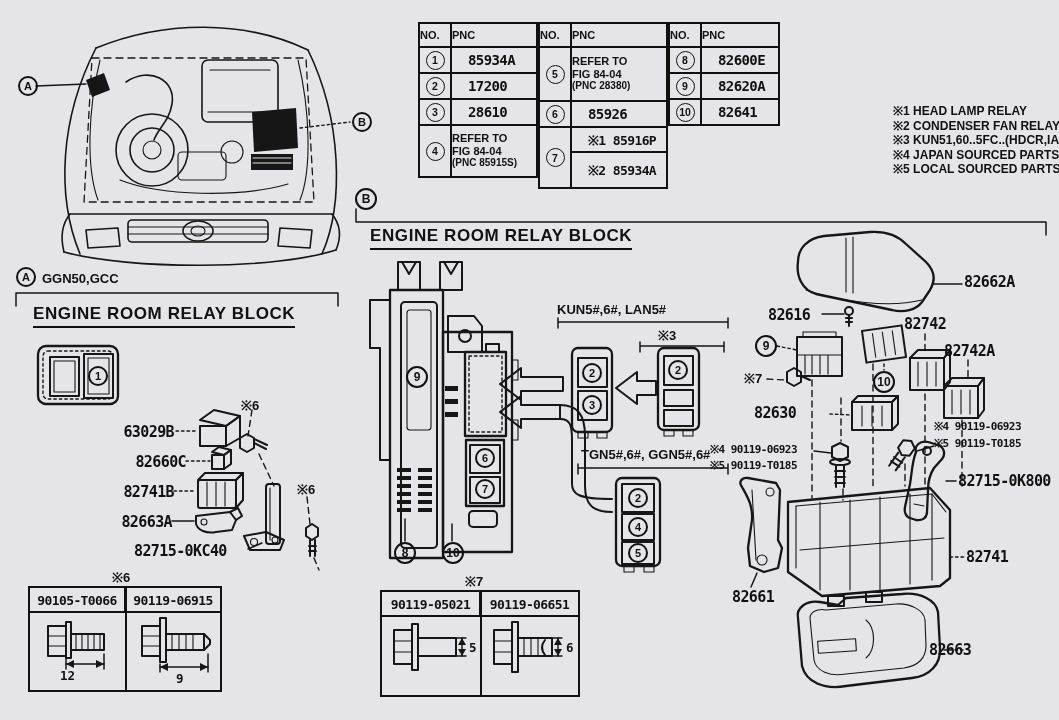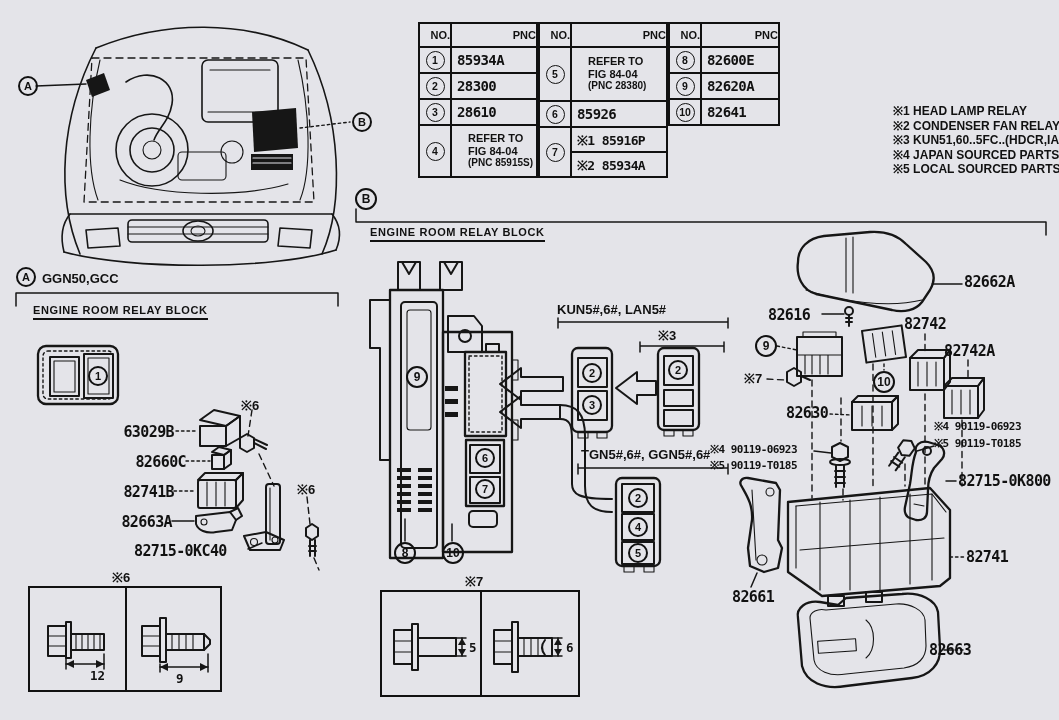--- a/index.html
+++ b/index.html
@@ -13,32 +13,32 @@
   svg.art .med{stroke-width:2}
   svg.art .thin{stroke-width:1.1}
   svg.art .dot{stroke-dasharray:2.5 3;stroke-width:1.4}
   svg.art .dash{stroke-dasharray:6 4.5;stroke-width:1.4}
   svg.art .hdash{stroke-dasharray:7 5;stroke-width:1.3}
   svg.art .sld{stroke-width:1.5}
   .lbl{position:absolute;font:bold 15px "DejaVu Sans Mono",monospace;letter-spacing:-0.6px;white-space:nowrap}
   .lbl.r{text-align:right}
   .lbl.s13{font-size:11px}
   .txt{position:absolute;font-weight:bold;white-space:nowrap}
-  .title{font-size:11px;letter-spacing:.6px;border-bottom:2px solid #111;padding-bottom:2px}
+  .title{font-size:17px;letter-spacing:.6px;border-bottom:2px solid #111;padding-bottom:2px}
   .note{font-size:12px;line-height:14.5px;font-weight:bold}
   .co{position:absolute;width:20px;height:20px;border:2px solid #111;border-radius:50%;
       display:flex;align-items:center;justify-content:center;
       font:bold 11px "Liberation Sans",sans-serif;box-sizing:border-box}
   .co.big{width:22px;height:22px;font-size:12px}
   .ptable{position:absolute;border-collapse:collapse}
   .ptable td{border:2px solid #111;padding:0;vertical-align:middle}
-  .ptable .hdr{font:bold 11px "Liberation Sans",sans-serif;text-align:right}
+  .ptable .hdr{font:bold 11px "Liberation Sans",sans-serif;text-align:left}
   .ptable .no{text-align:center}
-  .ptable .pnc{font:bold 14px "DejaVu Sans Mono",monospace;letter-spacing:-0.6px;padding-left:5px}
-  .ptable .multi{font:bold 11px "Liberation Sans",sans-serif;line-height:12.5px;padding-left:16px}
+  .ptable .pnc{font:bold 14px "DejaVu Sans Mono",monospace;letter-spacing:-0.6px;padding-left:16px}
+  .ptable .multi{font:bold 11px "Liberation Sans",sans-serif;line-height:12.5px;padding-left:0}
   .ptable .multi .sm{font-size:10px}
   .coin{display:inline-flex;width:19px;height:19px;border:1.8px solid #111;border-radius:50%;
         align-items:center;justify-content:center;font:bold 10.5px "Liberation Sans",sans-serif;
         box-sizing:border-box;vertical-align:middle}
   .btable{position:absolute;border:2.2px solid #111;box-sizing:border-box}
   .btable .bh{display:flex;border-bottom:2px solid #111}
   .btable .bh div{flex:1;text-align:center;font:bold 13px "DejaVu Sans Mono",monospace;
         letter-spacing:-0.6px;padding:5px 0 3px}
   .btable .bh div+div{border-left:2px solid #111}
   .btable .vdiv{position:absolute;left:50%;top:0;bottom:0;width:2px;background:#111}
@@ -375,21 +375,21 @@
         <tr style="height:24px">
     <td class="hdr">NO.</td>
     <td class="hdr">PNC</td>
   </tr>
   <tr style="height:26px">
     <td class="no"><span class="coin">1</span></td>
     <td class="pnc">85934A</td>
   </tr>
   <tr style="height:26px">
     <td class="no"><span class="coin">2</span></td>
-    <td class="pnc">28300</td>
+    <td class="pnc">17200</td>
   </tr>
   <tr style="height:26px">
     <td class="no"><span class="coin">3</span></td>
     <td class="pnc">28610</td>
   </tr>
   <tr style="height:52px">
     <td class="no"><span class="coin">4</span></td>
     <td class="multi">
       <div>REFER TO</div>
       <div>FIG 84-04</div>
@@ -418,21 +418,21 @@
     </td>
   </tr>
   <tr style="height:26px">
     <td class="no"><span class="coin">6</span></td>
     <td class="pnc">85926</td>
   </tr>
   <tr style="height:25px">
     <td class="no" rowspan="2"><span class="coin">7</span></td>
     <td class="pnc" style="font-size:13px">※1 85916P</td>
   </tr>
-  <tr style="height:25px">
+  <tr style="height:36px">
     <td class="pnc" style="font-size:13px">※2 85934A</td>
   </tr>
 </tbody>
     </table>
 
 <table class="ptable" style="left:668px;top:22px">
   <colgroup>
         <col style="width:32px">
         <col style="width:78px">
       </colgroup>
@@ -478,37 +478,45 @@
 <div class="lbl r" style="left:116px;top:513px;width:56px">82663A</div>
 <div class="lbl" style="left:134px;top:542px">82715-0KC40</div>
 <div class="txt" style="left:241px;top:396px;font-size:13px">※6</div>
 <div class="txt" style="left:297px;top:480px;font-size:13px">※6</div>
 
 <div class="lbl" style="left:964px;top:273px">82662A</div>
 <div class="lbl" style="left:768px;top:306px">82616</div>
 <div class="txt" style="left:744px;top:369px;font-size:13px">※7</div>
 <div class="lbl" style="left:904px;top:315px">82742</div>
 <div class="lbl" style="left:944px;top:342px">82742A</div>
-<div class="lbl" style="left:786px;top:404px">82630</div>
+<div class="lbl" style="left:754px;top:404px">82630</div>
 <div class="lbl s13" style="left:710px;top:441px">※4 90119-06923</div>
 <div class="lbl s13" style="left:710px;top:457px">※5 90119-T0185</div>
 <div class="lbl s13" style="left:934px;top:418px">※4 90119-06923</div>
 <div class="lbl s13" style="left:934px;top:435px">※5 90119-T0185</div>
 <div class="lbl" style="left:958px;top:472px">82715-0K800</div>
 <div class="lbl" style="left:966px;top:548px">82741</div>
 <div class="lbl" style="left:732px;top:588px">82661</div>
 <div class="lbl" style="left:929px;top:641px">82663</div>
 
 <div class="txt" style="left:112px;top:568px;font-size:13px">※6</div>
 <div class="btable" style="left:28px;top:586px;width:194px;height:106px">
+  <div class="bh">
+    <div>90105-T0066</div>
+    <div>90119-06915</div>
+  </div>
   <div class="vdiv"></div>
 </div>
-<span class="dim" style="left:90px;top:668px">12</span>
+<span class="dim" style="left:60px;top:668px">12</span>
 <span class="dim" style="left:176px;top:671px">9</span>
 
 <div class="txt" style="left:465px;top:572px;font-size:13px">※7</div>
 <div class="btable" style="left:380px;top:590px;width:200px;height:107px">
+  <div class="bh">
+    <div>90119-05021</div>
+    <div>90119-06651</div>
+  </div>
   <div class="vdiv"></div>
 </div>
 <span class="dim" style="left:469px;top:640px">5</span>
 <span class="dim" style="left:566px;top:640px">6</span>
 
 </div>
 
 </body></html>

